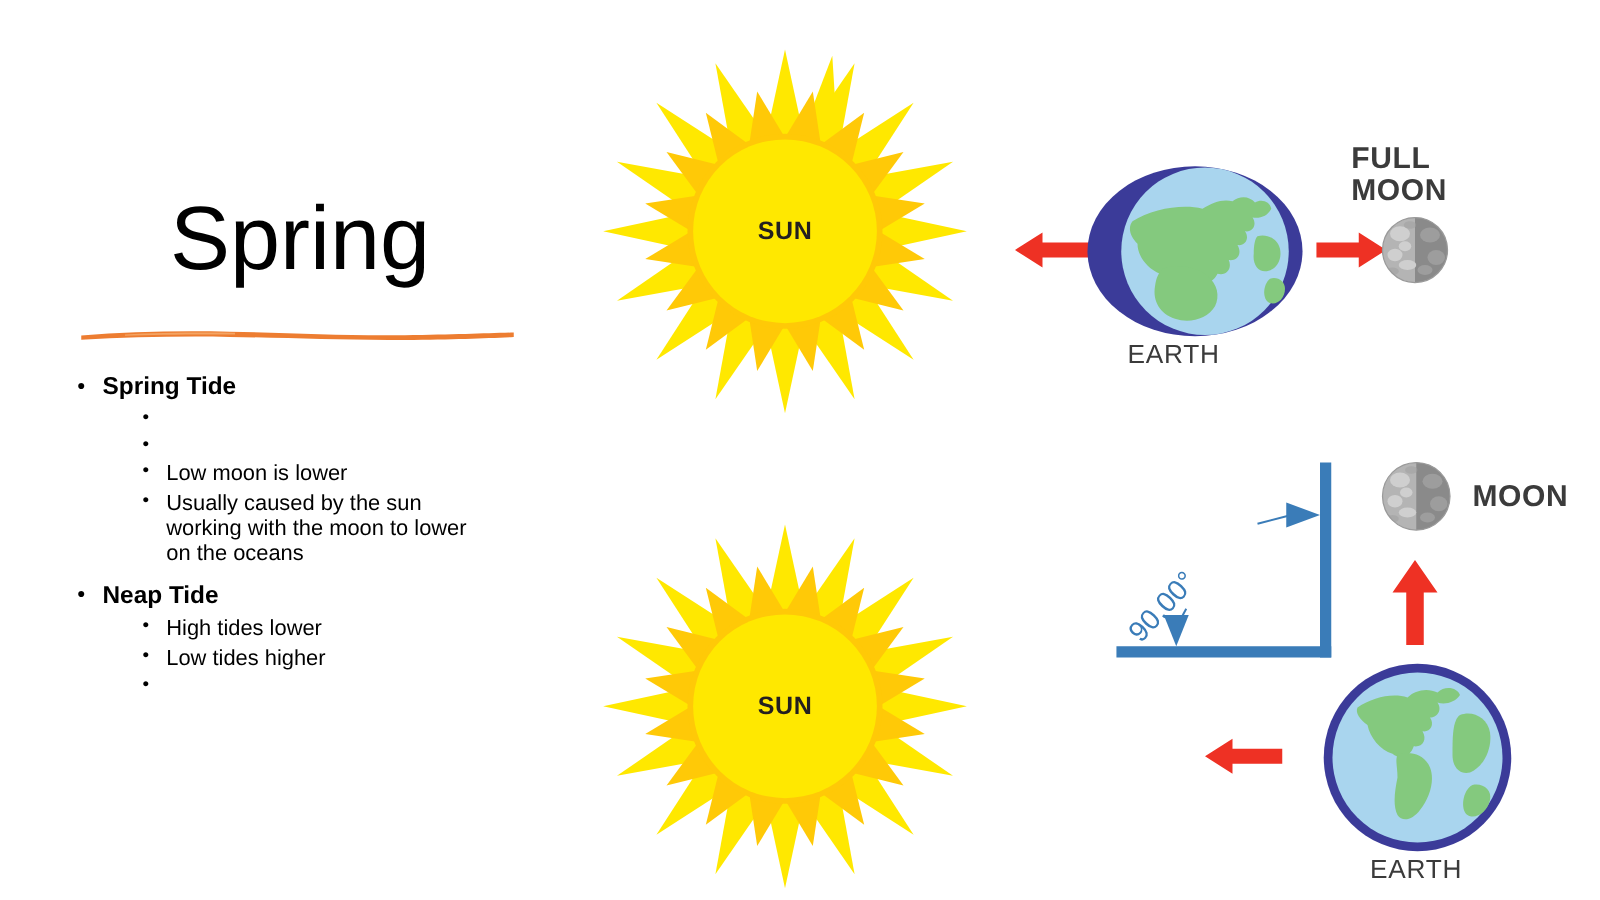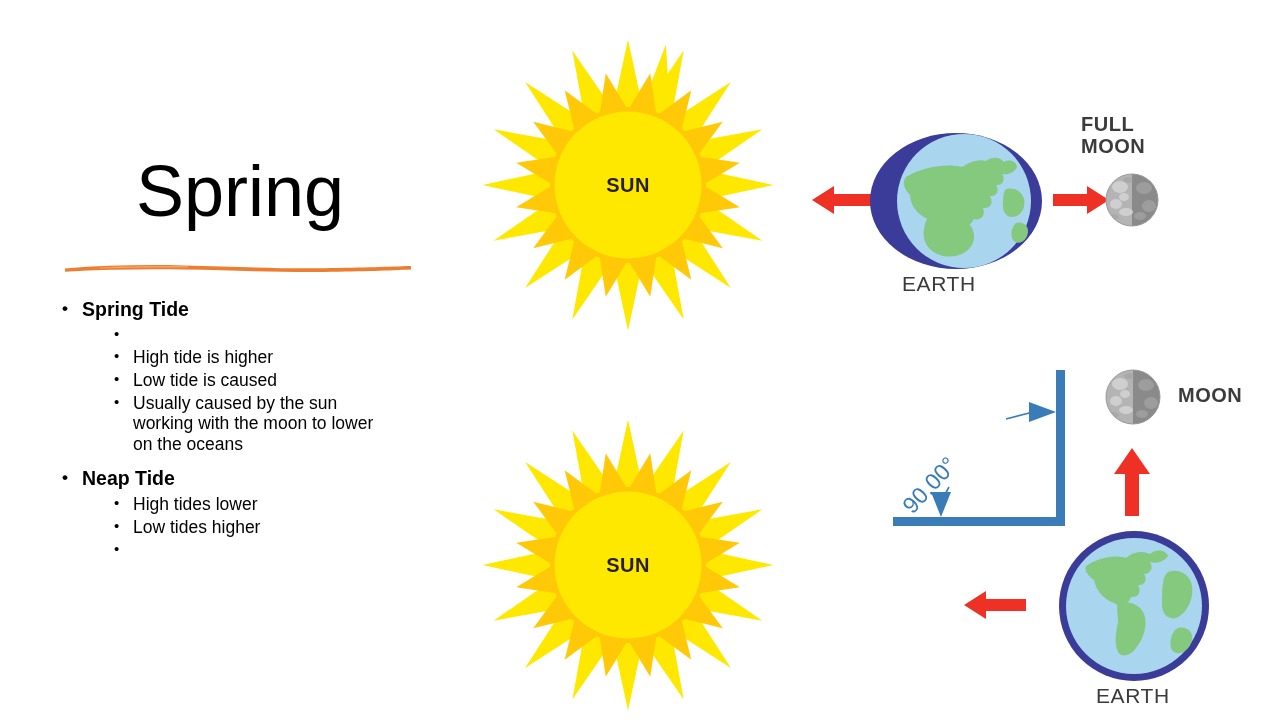--- a/index.html
+++ b/index.html
@@ -79,21 +79,21 @@
   .planet-label{
     position:absolute;
     font-size:21px;
     font-weight:normal;
     color:#3b3b3b;
     letter-spacing:0.6px;
     white-space:nowrap;
   }
   .moon-label{
     position:absolute;
-    font-size:20px;
+    font-size:24px;
     font-weight:bold;
     color:#3b3b3b;
     letter-spacing:0.5px;
     line-height:1.08;
     white-space:nowrap;
   }
   .moon-label.twoline{text-align:left;}
 
   .angle-text{
     position:absolute;
@@ -127,25 +127,24 @@
       <div class="lvl1">
         <span class="dot">•</span>
         <span class="txt">Spring Tide</span>
       </div>
 
       <div class="lvl2">
         <span class="dot">•</span>
       </div>
       <div class="lvl2">
         <span class="dot">•</span>
-        <span class="txt">High tide is higher</span>
-      </div>
-      <div class="lvl2">
-        <span class="dot">•</span>
-        <span class="txt">Low tide is caused</span>
+      </div>
+      <div class="lvl2">
+        <span class="dot">•</span>
+        <span class="txt">Low moon is lower</span>
       </div>
       <div class="lvl2">
         <span class="dot">•</span>
         <span class="txt">Usually caused by the sun working with the moon to lower on the oceans</span>
       </div>
 
       <div class="gap-neap"></div>
 
       <div class="lvl1">
         <span class="dot">•</span>

